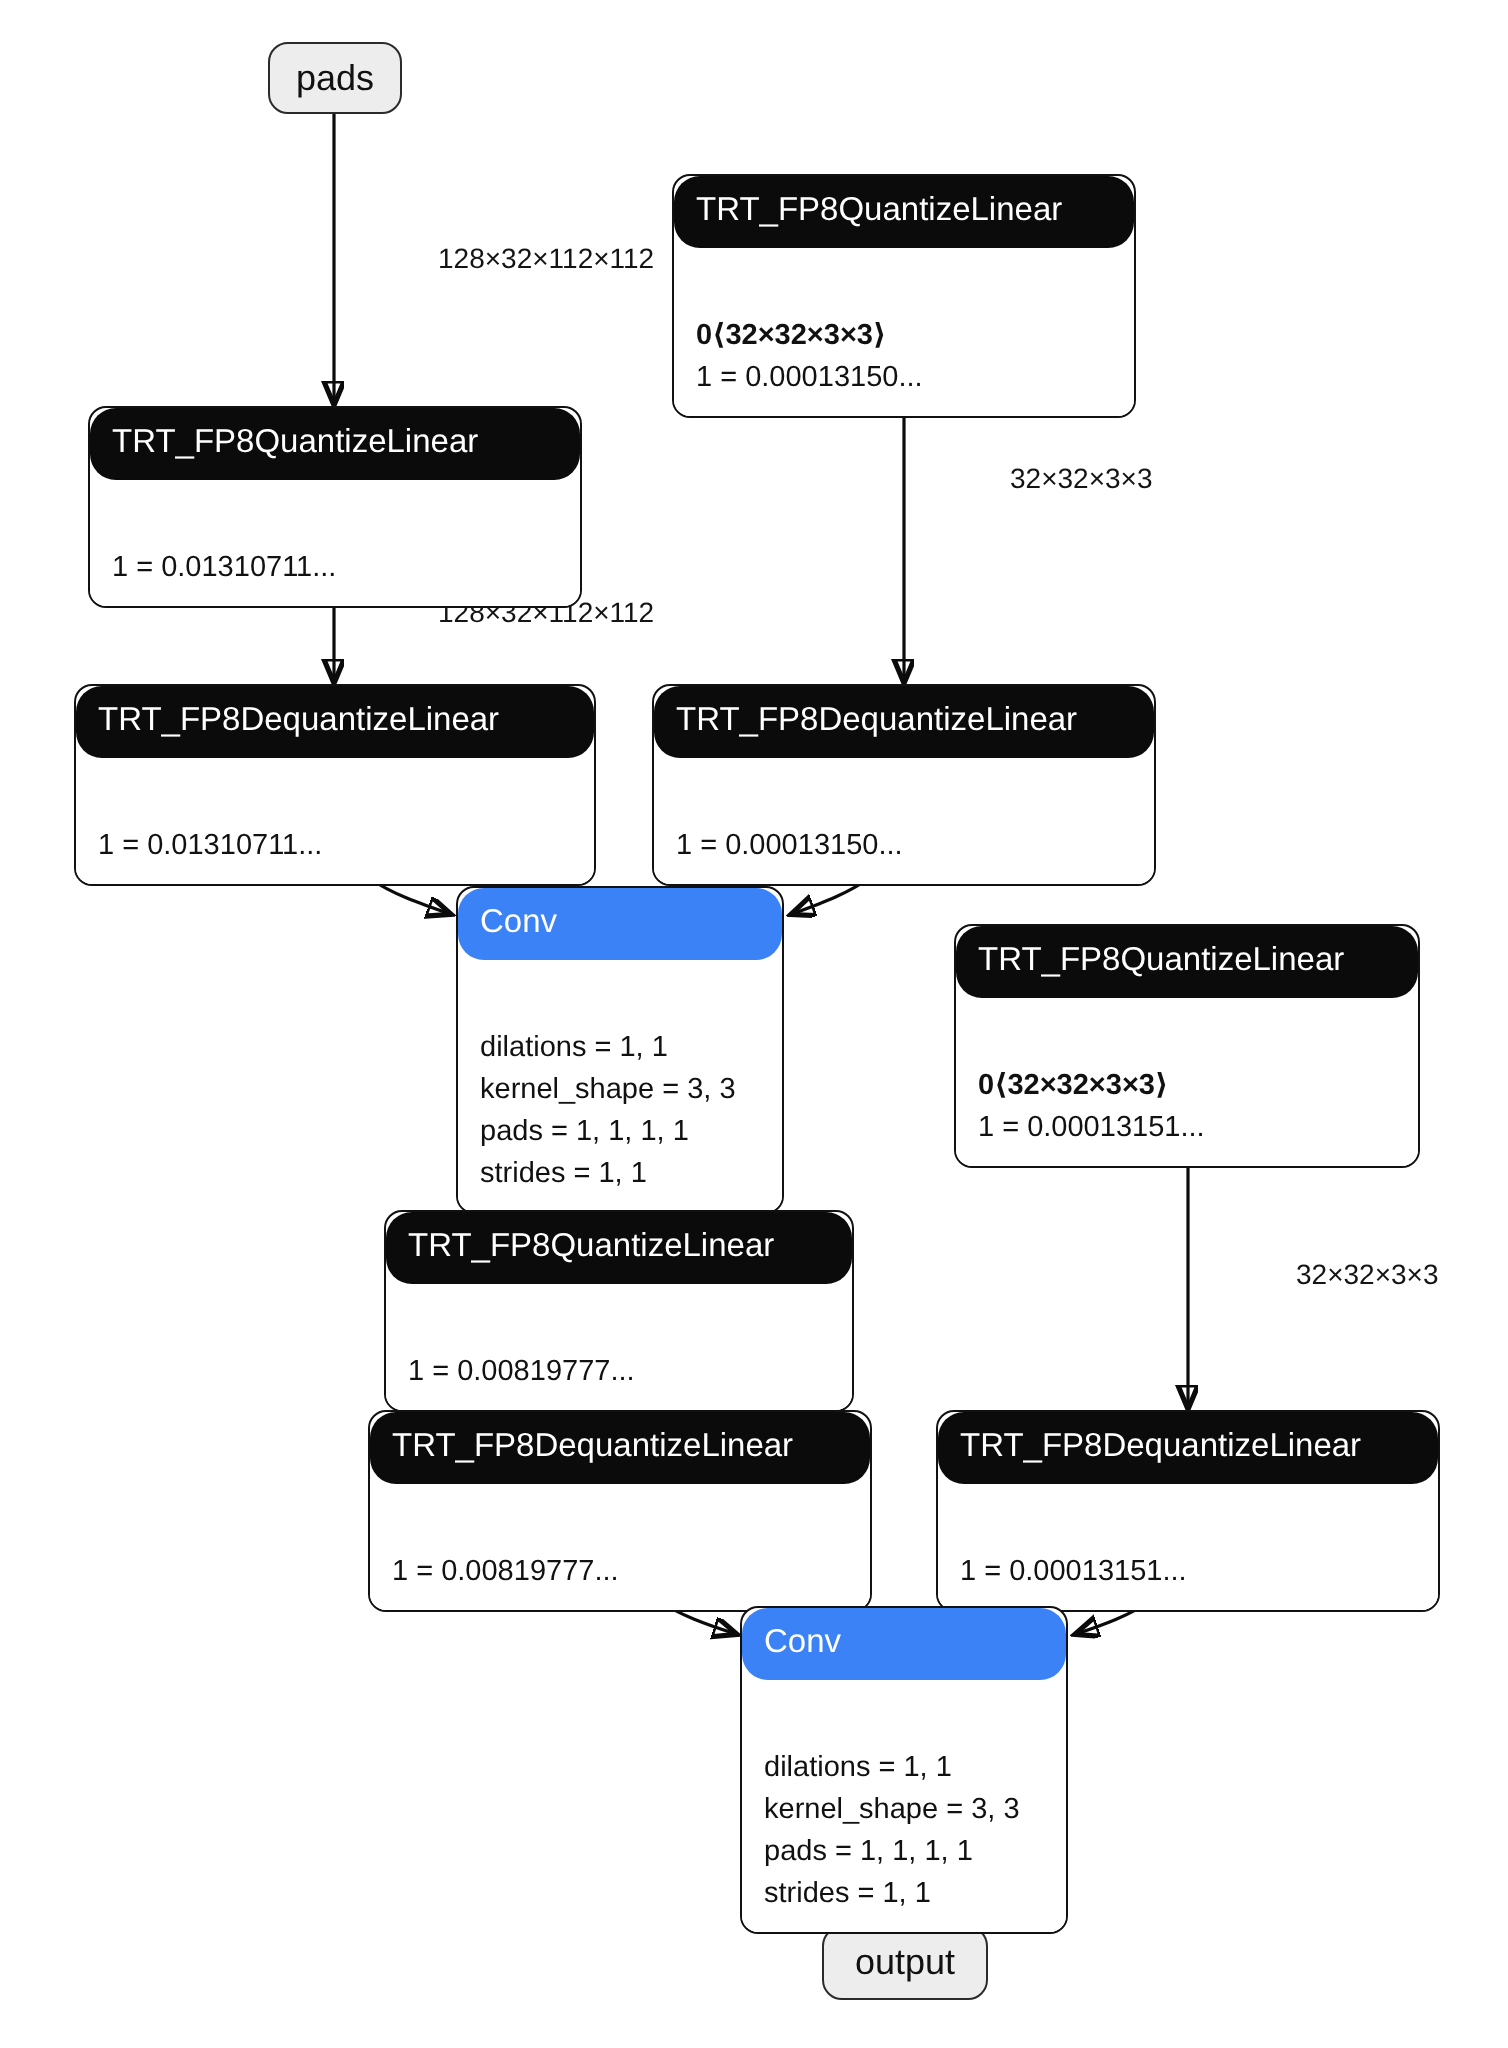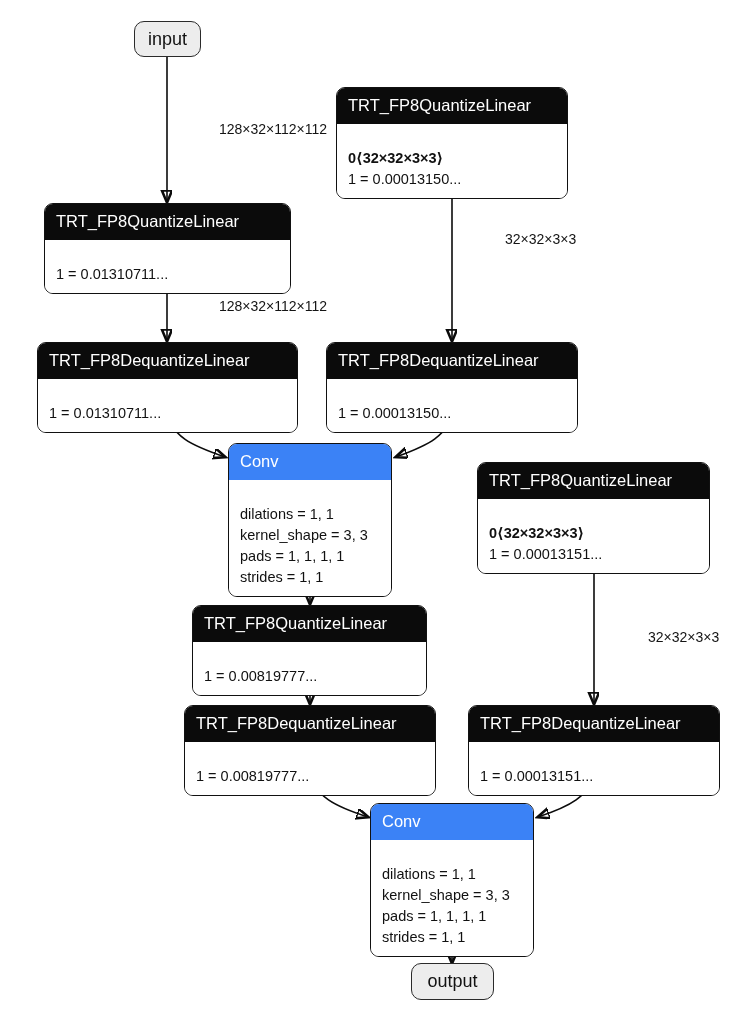--- a/index.html
+++ b/index.html
@@ -41,31 +41,33 @@
     background: #ffffff;
     overflow: hidden;
   }
   .node-header {
     background: #0b0b0b;
     color: #ffffff;
     font-size: 16.5px;
     line-height: 1;
     padding: 9px 11px 10px 11px;
     white-space: nowrap;
+    border-radius: 13px;
   }
   .node.conv > .node-header {
     background: #3b82f6;
     color: #ffffff;
   }
   .node-body {
     background: #ffffff;
     color: #111111;
     font-size: 14.5px;
     padding: 24px 11px 8px 11px;
     line-height: 1.45;
+    margin-top: 10px;
   }
   .node-body .row {
     white-space: nowrap;
   }
   .node-body .row b {
     font-weight: bold;
   }
 
   
   .io-node {
@@ -128,21 +130,21 @@
 
   <div class="edge-label" style="left:175px; top:122px;">128×32×112×112</div>
 
   <div class="edge-label" style="left:461px; top:232px;">32×32×3×3</div>
 
   <div class="edge-label" style="left:175px; top:299px;">128×32×112×112</div>
 
   <div class="edge-label" style="left:604px; top:630px;">32×32×3×3</div>
 
   <div class="io-node" style="left:134px; top:21px; width:67px; height:36px;">
-    <span>input</span>
+    <span>pads</span>
   </div>
 
   <div class="io-node" style="left:411px; top:963px; width:83px; height:37px;">
     <span>output</span>
   </div>
 
   <div class="node" style="left:44px; top:203px; width:247px;">
     <div class="node-header">TRT_FP8QuantizeLinear</div>
     <div class="node-body">
       <div class="row">1 = 0.01310711...</div>

